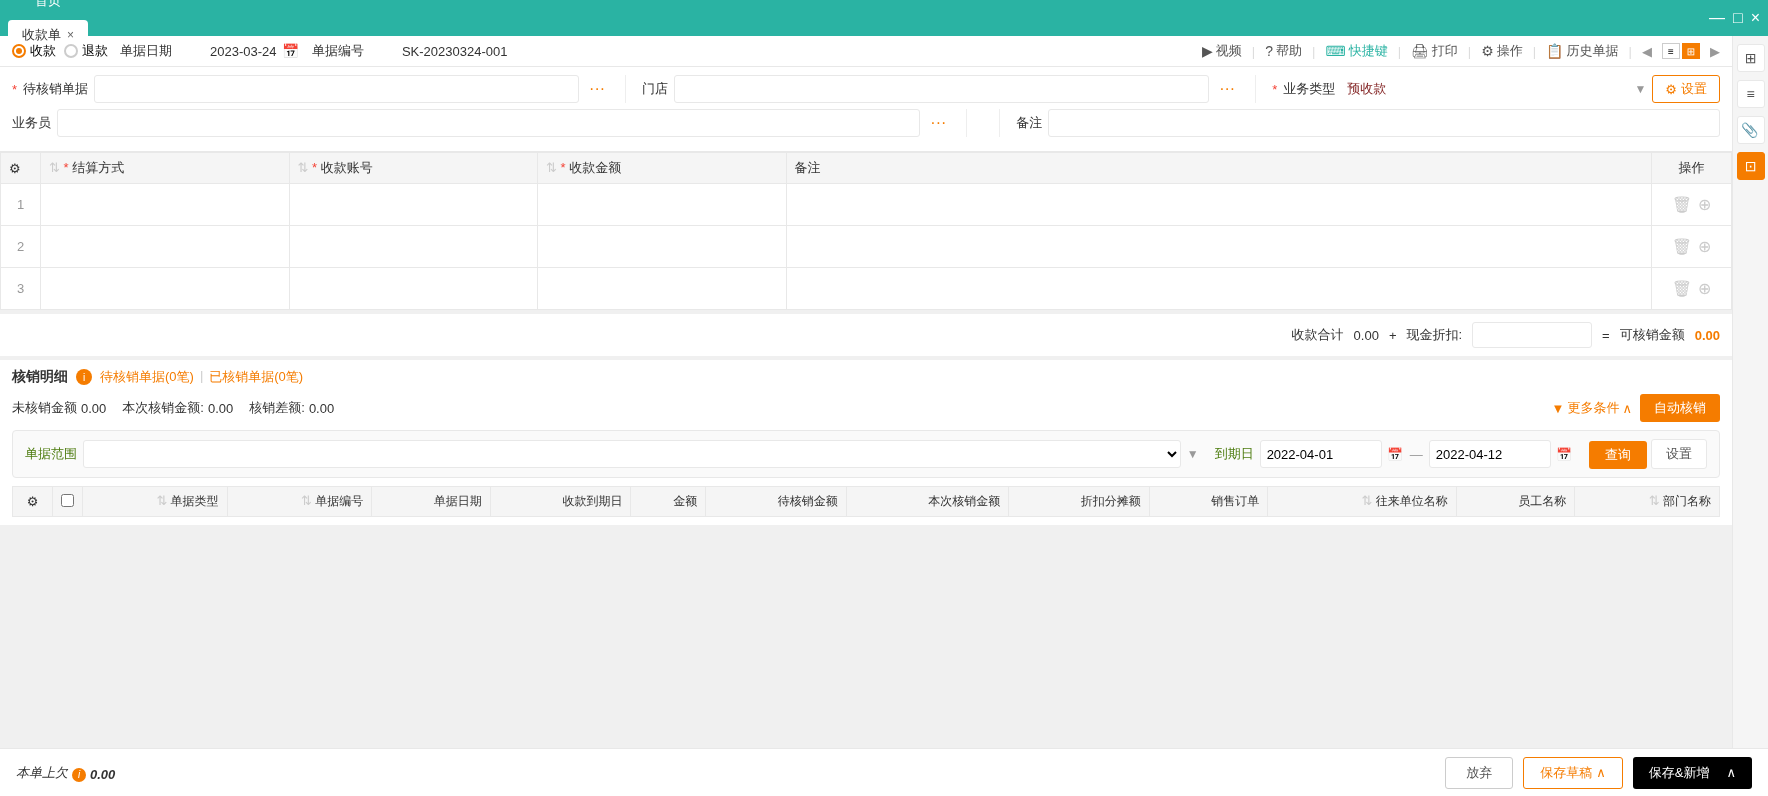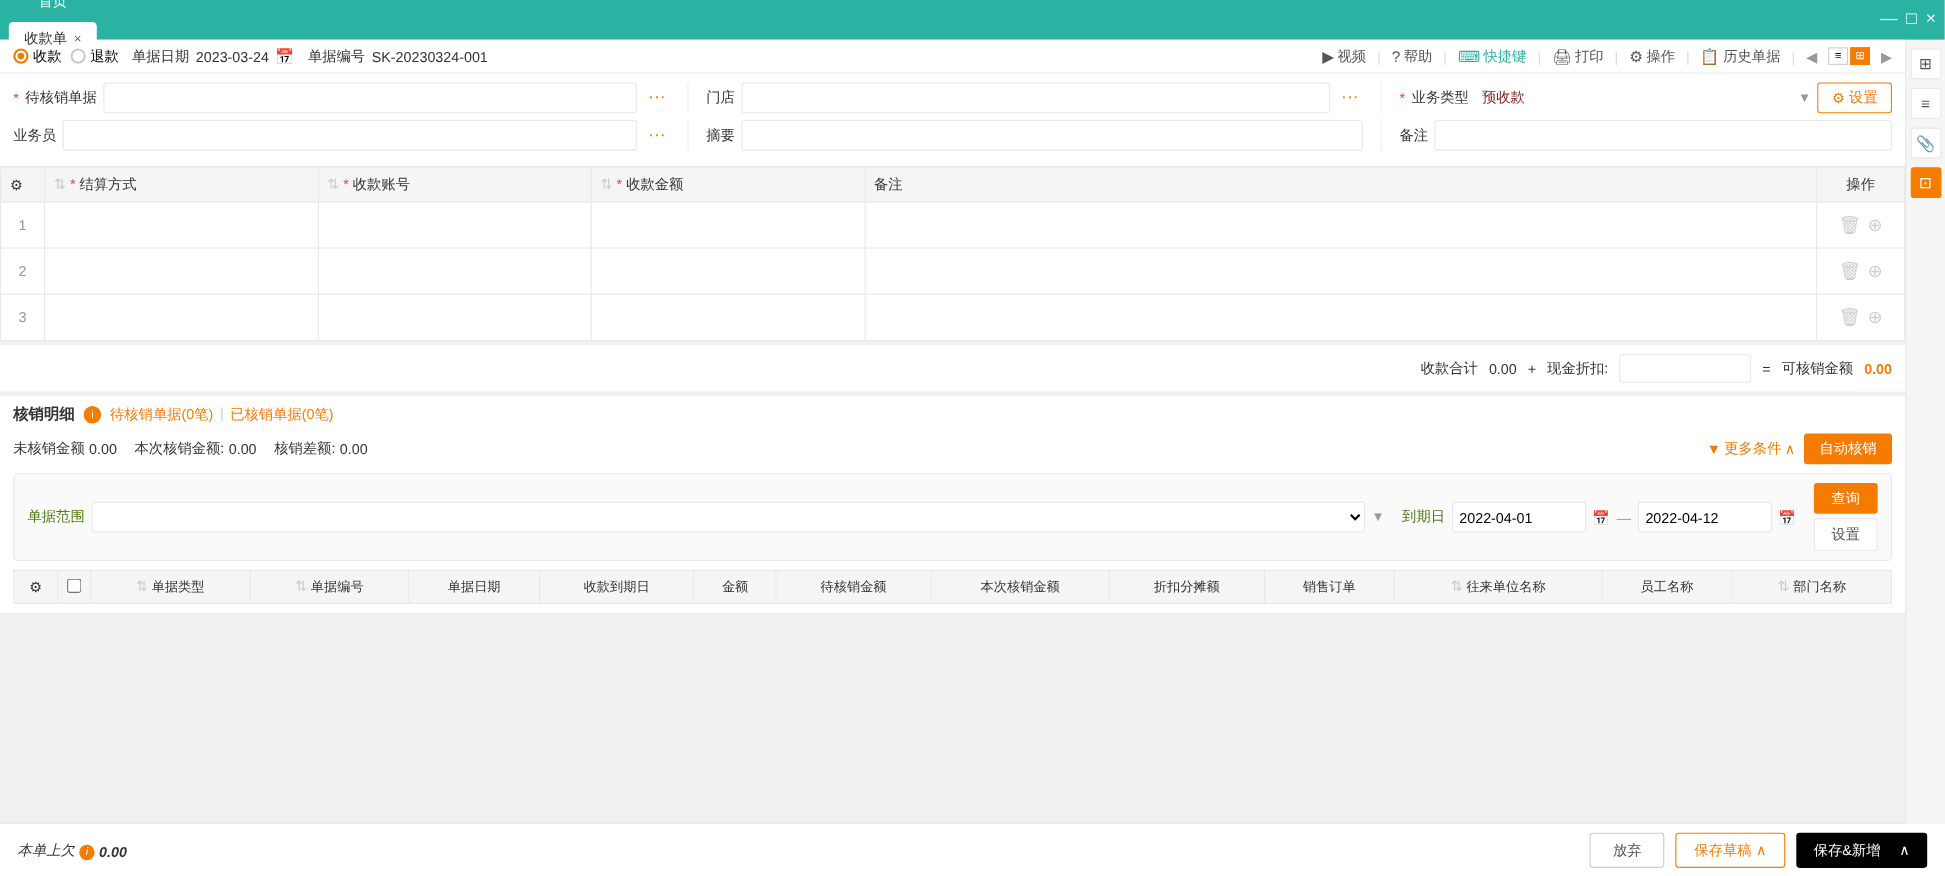--- a/index.html
+++ b/index.html
@@ -60,21 +60,21 @@
     .radio-group { display: flex; align-items: center; gap: 8px; }
     .radio-item { display: flex; align-items: center; gap: 4px; cursor: pointer; }
     .radio-circle {
       width: 14px; height: 14px; border-radius: 50%;
       border: 2px solid #ccc; display: flex; align-items: center; justify-content: center;
     }
     .radio-circle.active { border-color: #f57c00; }
     .radio-dot { width: 6px; height: 6px; border-radius: 50%; background: #f57c00; }
     .field-group { display: flex; align-items: center; gap: 6px; }
     .field-label { color: #333; white-space: nowrap; }
-    .field-value { color: #333; font-weight: normal; }
+    .field-value { color: #333; font-weight: normal; margin-left: 32px; }
     .field-icon { color: #f57c00; cursor: pointer; font-size: 14px; }
     .toolbar-right { margin-left: auto; display: flex; align-items: center; gap: 10px; }
     .toolbar-right-item { display: flex; align-items: center; gap: 3px; color: #555; cursor: pointer; white-space: nowrap; }
     .toolbar-right-item .icon { color: #555; font-size: 14px; }
     .toolbar-right-item.active { color: #2ab3a3; }
     .toolbar-right-item.active .icon { color: #2ab3a3; }
     .vbar { color: #ddd; }
     .btn-layout { display: flex; gap: 2px; align-items: center; }
     .layout-btn { width: 18px; height: 16px; border: 1px solid #ccc; display: flex; align-items: center; justify-content: center; cursor: pointer; font-size: 10px; }
     .layout-btn.active { background: #f57c00; border-color: #f57c00; color: #fff; }
@@ -249,32 +249,32 @@
       cursor: pointer;
     }
     .setting-btn2 {
       background: #fff;
       border: 1px solid #e8e8e8;
       color: #555;
       border-radius: 3px;
       padding: 5px 14px;
       cursor: pointer;
     }
-    .query-btns { display: flex; flex-direction: column; gap: 4px; }
+    .query-btns { display: flex; flex-direction: row; gap: 4px; align-items: flex-end; }
 
     
     .bottom-table {
       width: 100%;
       border-collapse: collapse;
     }
     .bottom-table th {
       background: #f5f5f5;
       border: 1px solid #e8e8e8;
       padding: 6px 8px;
-      text-align: center;
+      text-align: right;
       font-weight: normal;
       color: #333;
       white-space: nowrap;
       font-size: 12px;
     }
 
     
     .footer {
       position: fixed;
       bottom: 0;
@@ -472,24 +472,20 @@
         </button>
       </div>
     </div>
     <div class="form-row">
       <div class="form-field" style="flex:2;">
         <span class="field-label">业务员</span>
         <input class="form-input" type="text" style="">
         <span class="more-btn">···</span>
       </div>
       <div class="form-divider"></div>
-      <div class="form-field" style="flex:2;">
-        <span class="field-label">摘要</span>
-        <input class="form-input" type="text" style="">
-      </div>
       <div class="form-divider"></div>
       <div class="form-field" style="flex:1.5;">
         <span class="field-label">备注</span>
         <input class="form-input" type="text" style="">
       </div>
     </div>
   </div>
 
   <div class="table-section">
     <table class="data-table">

